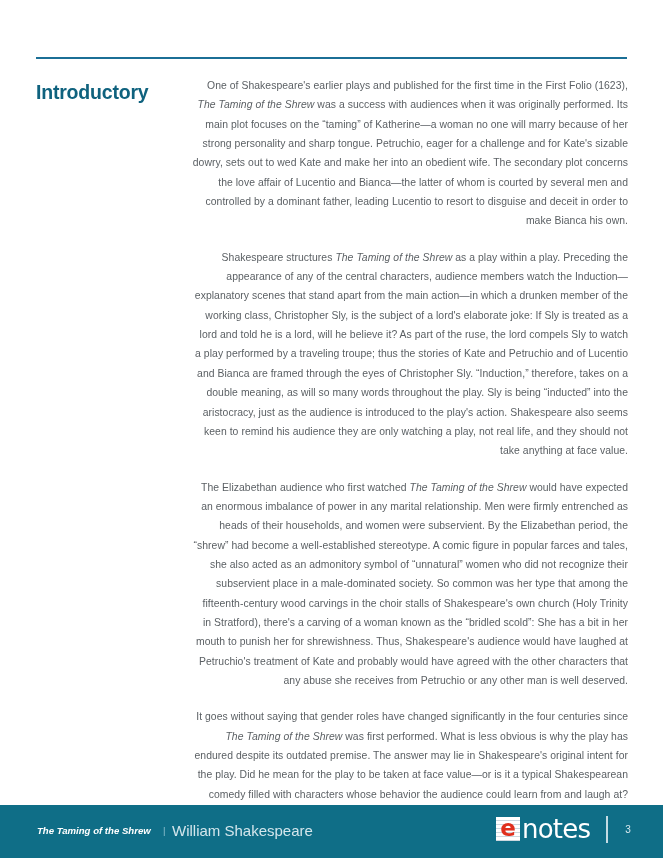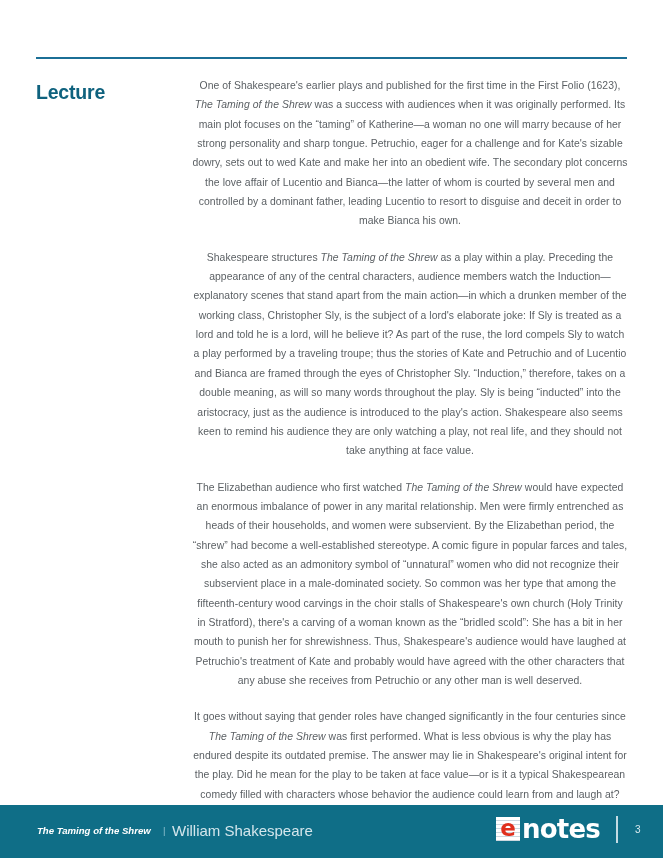--- a/index.html
+++ b/index.html
@@ -56,21 +56,21 @@
     left: 192px;
     top: 0;
     width: 436px;
   }
 
   .body-col p {
     margin: 0 0 17px 0;
     color: #5a5f63;
     font-size: 10.4px;
     line-height: 19.35px;
-    text-align: center;
+    text-align: right;
     letter-spacing: 0.005em;
   }
 
   .body-col p em {
     font-style: italic;
   }
 
   
   .footer {
     position: absolute;
@@ -152,21 +152,21 @@
     line-height: 23px;
     font-weight: bold;
     font-family: "DejaVu Sans", sans-serif;
     margin-top: -1px;
   }
 
   .logo-word {
     color: #ffffff;
     font-size: 26px;
     line-height: 26px;
-    font-weight: bold;
+    font-weight: normal;
     letter-spacing: -0.8px;
     margin-left: 2px;
     font-family: "DejaVu Sans", sans-serif;
   }
 
   .logo-divider {
     width: 2px;
     height: 27px;
     background: #c3dbe3;
     margin-left: 16px;
@@ -183,21 +183,21 @@
 </head>
 <body>
 
 <div class="page">
 
   <div class="top-rule"></div>
 
   <div class="content">
 
     <div class="heading">
-      <div>Lecture</div>
+      <div>Introductory</div>
     </div>
 
     <div class="body-col">
       <p>One of Shakespeare's earlier plays and published for the first time in the First Folio (1623), <em>The Taming of the Shrew</em> was a success with audiences when it was originally performed. Its main plot focuses on the “taming” of Katherine—a woman no one will marry because of her strong personality and sharp tongue. Petruchio, eager for a challenge and for Kate's sizable dowry, sets out to wed Kate and make her into an obedient wife. The secondary plot concerns the love affair of Lucentio and Bianca—the latter of whom is courted by several men and controlled by a dominant father, leading Lucentio to resort to disguise and deceit in order to make Bianca his own.</p>
       <p>Shakespeare structures <em>The Taming of the Shrew</em> as a play within a play. Preceding the appearance of any of the central characters, audience members watch the Induction—explanatory scenes that stand apart from the main action—in which a drunken member of the working class, Christopher Sly, is the subject of a lord's elaborate joke: If Sly is treated as a lord and told he is a lord, will he believe it? As part of the ruse, the lord compels Sly to watch a play performed by a traveling troupe; thus the stories of Kate and Petruchio and of Lucentio and Bianca are framed through the eyes of Christopher Sly. “Induction,” therefore, takes on a double meaning, as will so many words throughout the play. Sly is being “inducted” into the aristocracy, just as the audience is introduced to the play's action. Shakespeare also seems keen to remind his audience they are only watching a play, not real life, and they should not take anything at face value.</p>
       <p>The Elizabethan audience who first watched <em>The Taming of the Shrew</em> would have expected an enormous imbalance of power in any marital relationship. Men were firmly entrenched as heads of their households, and women were subservient. By the Elizabethan period, the “shrew” had become a well-established stereotype. A comic figure in popular farces and tales, she also acted as an admonitory symbol of “unnatural” women who did not recognize their subservient place in a male-dominated society. So common was her type that among the fifteenth-century wood carvings in the choir stalls of Shakespeare's own church (Holy Trinity in Stratford), there's a carving of a woman known as the “bridled scold”: She has a bit in her mouth to punish her for shrewishness. Thus, Shakespeare's audience would have laughed at Petruchio's treatment of Kate and probably would have agreed with the other characters that any abuse she receives from Petruchio or any other man is well deserved.</p>
       <p>It goes without saying that gender roles have changed significantly in the four centuries since <em>The Taming of the Shrew</em> was first performed. What is less obvious is why the play has endured despite its outdated premise. The answer may lie in Shakespeare's original intent for the play. Did he mean for the play to be taken at face value—or is it a typical Shakespearean comedy filled with characters whose behavior the audience could learn from and laugh at? Educated Elizabethans knew that comedies, in accordance with classical theory, were supposed to mirror ridiculous human behavior that the audience should not emulate. Did he intend it as a farce, wherein behaviors are so exaggerated</p>
 
     </div>
 

